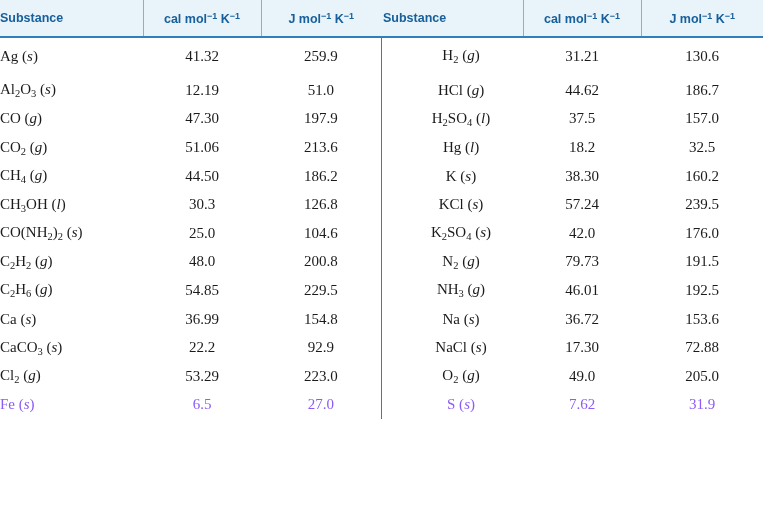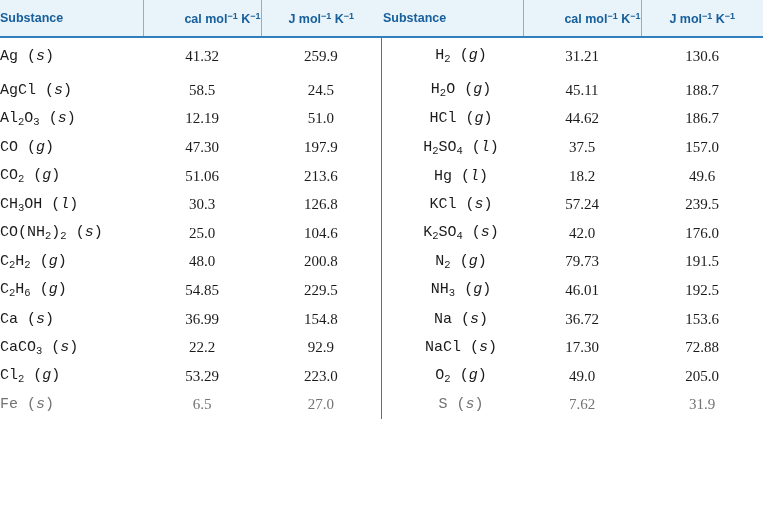--- a/index.html
+++ b/index.html
@@ -53,51 +53,49 @@
     padding: 0;
     vertical-align: middle;
     position: relative;
     z-index: 2;
   }
   th.sub-head { text-align: left; padding-left: 18px; }
   th.num-head { text-align: center; }
   th.cal-head {
     border-left: 1px solid #7fb4d8;
     border-right: 1px solid #7fb4d8;
-    text-align: right;
   }
   th.gap-head { border: none; }
 
   table.data tbody td {
     height: 28.6px;
     font-size: 15px;
     padding: 0;
     vertical-align: middle;
     white-space: nowrap;
   }
   td.sub {
     text-align: left;
     padding-left: 18px;
-    font-family: Liberation Mono, monospace;
   }
   td.sub.right-col {
     text-align: center;
     padding-left: 16px;
   }
   td.num { text-align: center; }
   td.gap {
     padding: 0;
     border-left: 1px solid #2f7fbf;
     width: 2px;
   }
   tbody tr:first-child td { height: 40px; }
   sub { font-size: 0.70em; vertical-align: -0.28em; }
   .it { font-style: italic; }
   .unit-sup { font-size: 0.72em; vertical-align: 0.42em; }
-  .last-row td { color: #737373; }
+  .last-row td { color: #8b5cf6; }
 </style>
 </head>
 <body>
 
 <div class="sheet">
   <div class="header-band"></div>
 
   <table class="data">
     <colgroup>
       <col class="c-sub">
@@ -123,29 +121,20 @@
         <tr>
           <td class="sub">Ag (<span class="it">s</span>)</td>
           <td class="num">41.32</td>
           <td class="num">259.9</td>
           <td class="gap"></td>
           <td class="sub right-col">H<sub>2</sub> (<span class="it">g</span>)</td>
           <td class="num">31.21</td>
           <td class="num">130.6</td>
         </tr>
         <tr>
-          <td class="sub">AgCl (<span class="it">s</span>)</td>
-          <td class="num">58.5</td>
-          <td class="num">24.5</td>
-          <td class="gap"></td>
-          <td class="sub right-col">H<sub>2</sub>O (<span class="it">g</span>)</td>
-          <td class="num">45.11</td>
-          <td class="num">188.7</td>
-        </tr>
-        <tr>
           <td class="sub">Al<sub>2</sub>O<sub>3</sub> (<span class="it">s</span>)</td>
           <td class="num">12.19</td>
           <td class="num">51.0</td>
           <td class="gap"></td>
           <td class="sub right-col">HCl (<span class="it">g</span>)</td>
           <td class="num">44.62</td>
           <td class="num">186.7</td>
         </tr>
         <tr>
           <td class="sub">CO (<span class="it">g</span>)</td>
@@ -156,21 +145,30 @@
           <td class="num">37.5</td>
           <td class="num">157.0</td>
         </tr>
         <tr>
           <td class="sub">CO<sub>2</sub> (<span class="it">g</span>)</td>
           <td class="num">51.06</td>
           <td class="num">213.6</td>
           <td class="gap"></td>
           <td class="sub right-col">Hg (<span class="it">l</span>)</td>
           <td class="num">18.2</td>
-          <td class="num">49.6</td>
+          <td class="num">32.5</td>
+        </tr>
+        <tr>
+          <td class="sub">CH<sub>4</sub> (<span class="it">g</span>)</td>
+          <td class="num">44.50</td>
+          <td class="num">186.2</td>
+          <td class="gap"></td>
+          <td class="sub right-col">K (<span class="it">s</span>)</td>
+          <td class="num">38.30</td>
+          <td class="num">160.2</td>
         </tr>
         <tr>
           <td class="sub">CH<sub>3</sub>OH (<span class="it">l</span>)</td>
           <td class="num">30.3</td>
           <td class="num">126.8</td>
           <td class="gap"></td>
           <td class="sub right-col">KCl (<span class="it">s</span>)</td>
           <td class="num">57.24</td>
           <td class="num">239.5</td>
         </tr>

